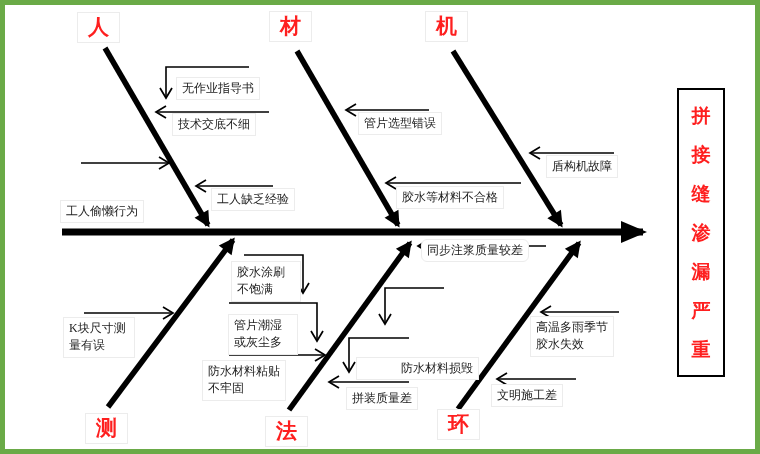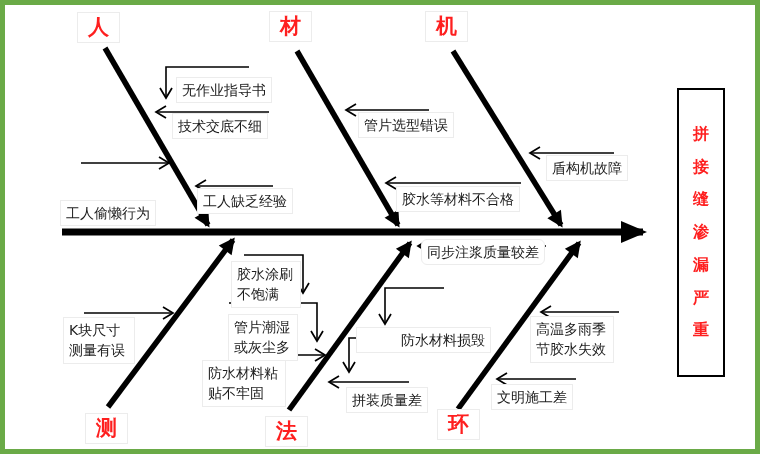--- a/index.html
+++ b/index.html
@@ -16,24 +16,25 @@
     background:#ffffff;
     font-family:"DejaVu Sans","Liberation Sans",sans-serif;
     overflow:hidden;
   }
   svg.lines{position:absolute;left:0;top:0;width:760px;height:454px;}
   .lbl{
     position:absolute;
     background:#ffffff;
     border:1px solid #ececec;
     color:#1c1c1c;
-    font-size:14px;
+    font-size:12px;
     line-height:1.45;
     padding:2px 5px;
     white-space:nowrap;
+    font-family:Liberation Serif, serif;
   }
   .lbl.wrap{white-space:normal;word-break:break-all;}
   .cat{
     position:absolute;
     background:#ffffff;
     border:1px solid #ececec;
     color:var(--red);
     font-size:21px;
     font-weight:bold;
     padding:1px 10px;
@@ -46,21 +47,21 @@
     box-sizing:border-box;
     border:2px solid var(--ink);
     background:#fff;
     display:flex;align-items:center;justify-content:center;
   }
   .effect-text{
     width:21px;
     word-break:break-all;
     white-space:normal;
     color:var(--red);
-    font-size:16px;
+    font-size:19px;
     font-weight:bold;
     line-height:2.05;
     text-align:center;
   }
 </style>
 </head>
 <body>
 
 <div class="frame">
 
@@ -114,34 +115,34 @@
   <div class="cat" style="left:72px;top:7px;">人</div>
   <div class="cat" style="left:264px;top:6px;">材</div>
   <div class="cat" style="left:420px;top:6px;">机</div>
   <div class="cat" style="left:80px;top:408px;">测</div>
   <div class="cat" style="left:260px;top:411px;">法</div>
   <div class="cat" style="left:432px;top:404px;">环</div>
 
   <div class="lbl" style="left:171px;top:72px;">无作业指导书</div>
   <div class="lbl" style="left:167px;top:108px;">技术交底不细</div>
   <div class="lbl" style="left:55px;top:166px;margin-top:29px;">工人偷懒行为</div>
-  <div class="lbl" style="left:192px;top:183px;">工人缺乏经验</div>
+  <div class="lbl" style="left:206px;top:183px;">工人缺乏经验</div>
 
   <div class="lbl" style="left:353px;top:107px;">管片选型错误</div>
   <div class="lbl" style="left:391px;top:181px;">胶水等材料不合格</div>
 
   <div class="lbl" style="left:541px;top:150px;">盾构机故障</div>
 
   <div class="lbl wrap" style="left:58px;top:312px;width:60px;">K块尺寸测量有误</div>
 
   <div class="lbl" style="left:416px;top:234px;border-radius:6px;">同步注浆质量较差</div>
   <div class="lbl wrap" style="left:226px;top:256px;width:58px;">胶水涂刷不饱满</div>
   <div class="lbl wrap" style="left:223px;top:309px;width:58px;">管片潮湿或灰尘多</div>
   <div class="lbl wrap" style="left:197px;top:355px;width:72px;">防水材料粘贴不牢固</div>
-  <div class="lbl" style="left:351px;top:322px;padding-left:44px;">防水材料损毁</div>
+  <div class="lbl" style="left:351px;top:352px;padding-left:44px;">防水材料损毁</div>
   <div class="lbl" style="left:341px;top:382px;">拼装质量差</div>
 
   <div class="lbl wrap" style="left:525px;top:311px;width:72px;">高温多雨季节胶水失效</div>
   <div class="lbl" style="left:486px;top:379px;">文明施工差</div>
 
   <div class="effect-box">
     <div class="effect-text">拼接缝渗漏严重</div>
   </div>
 
 </div>

